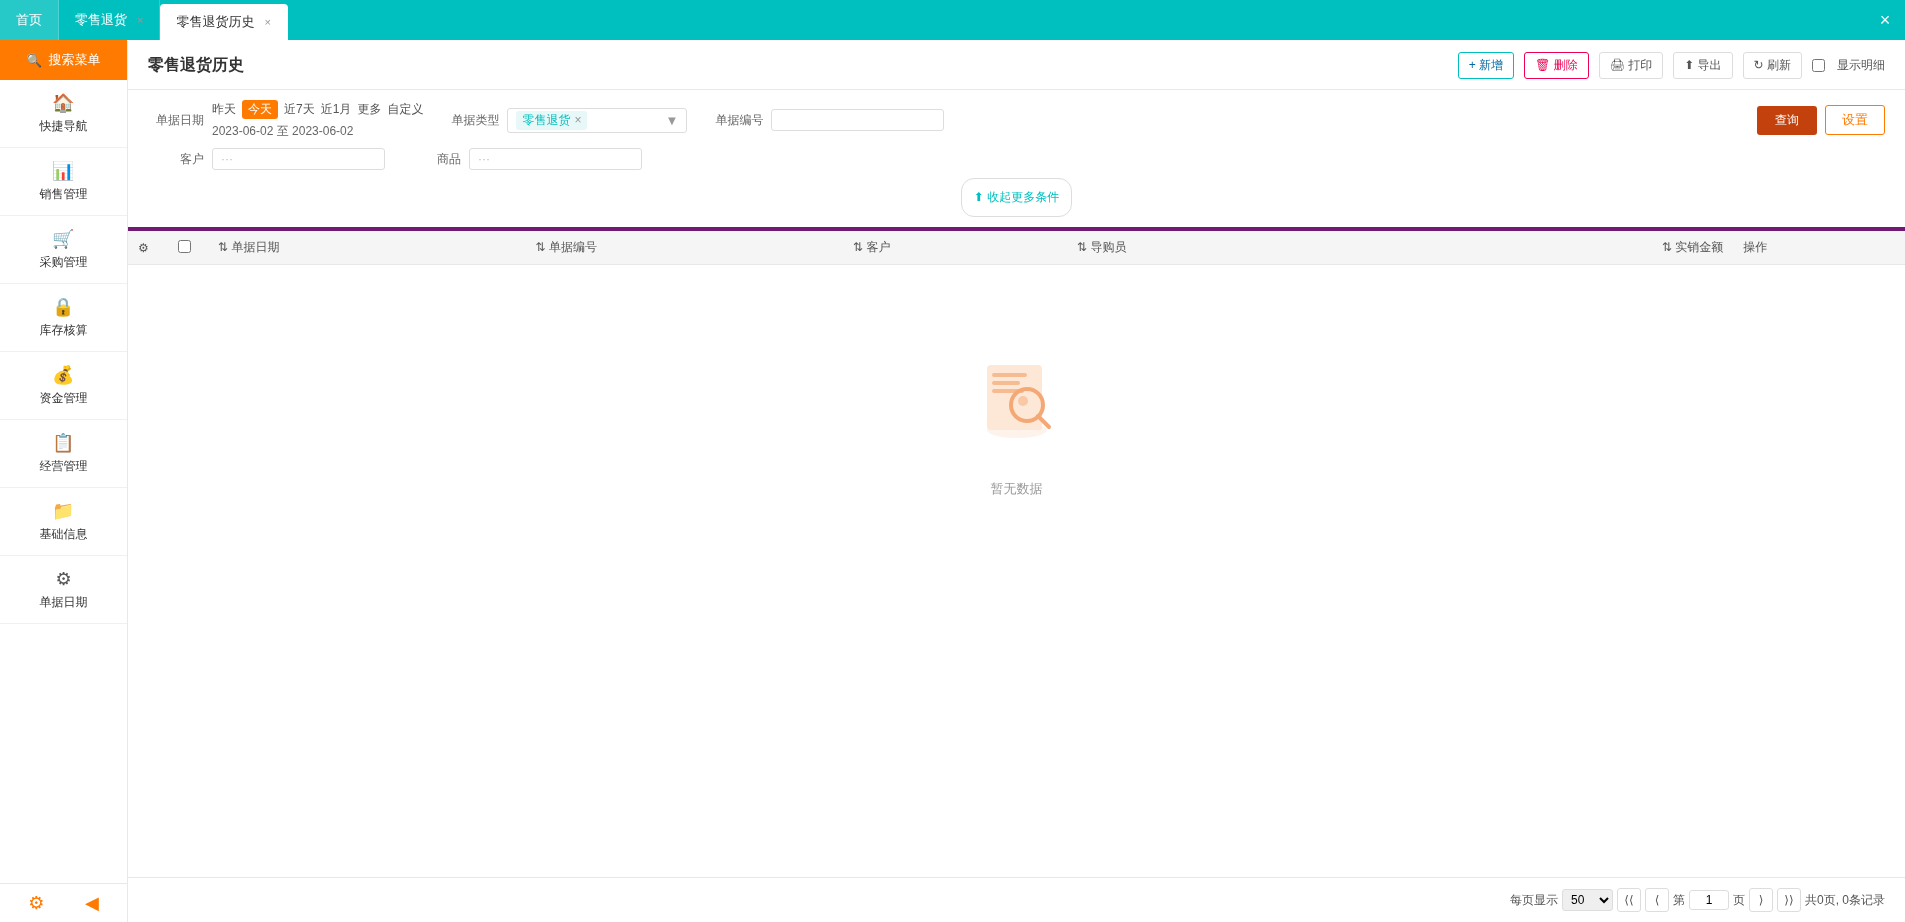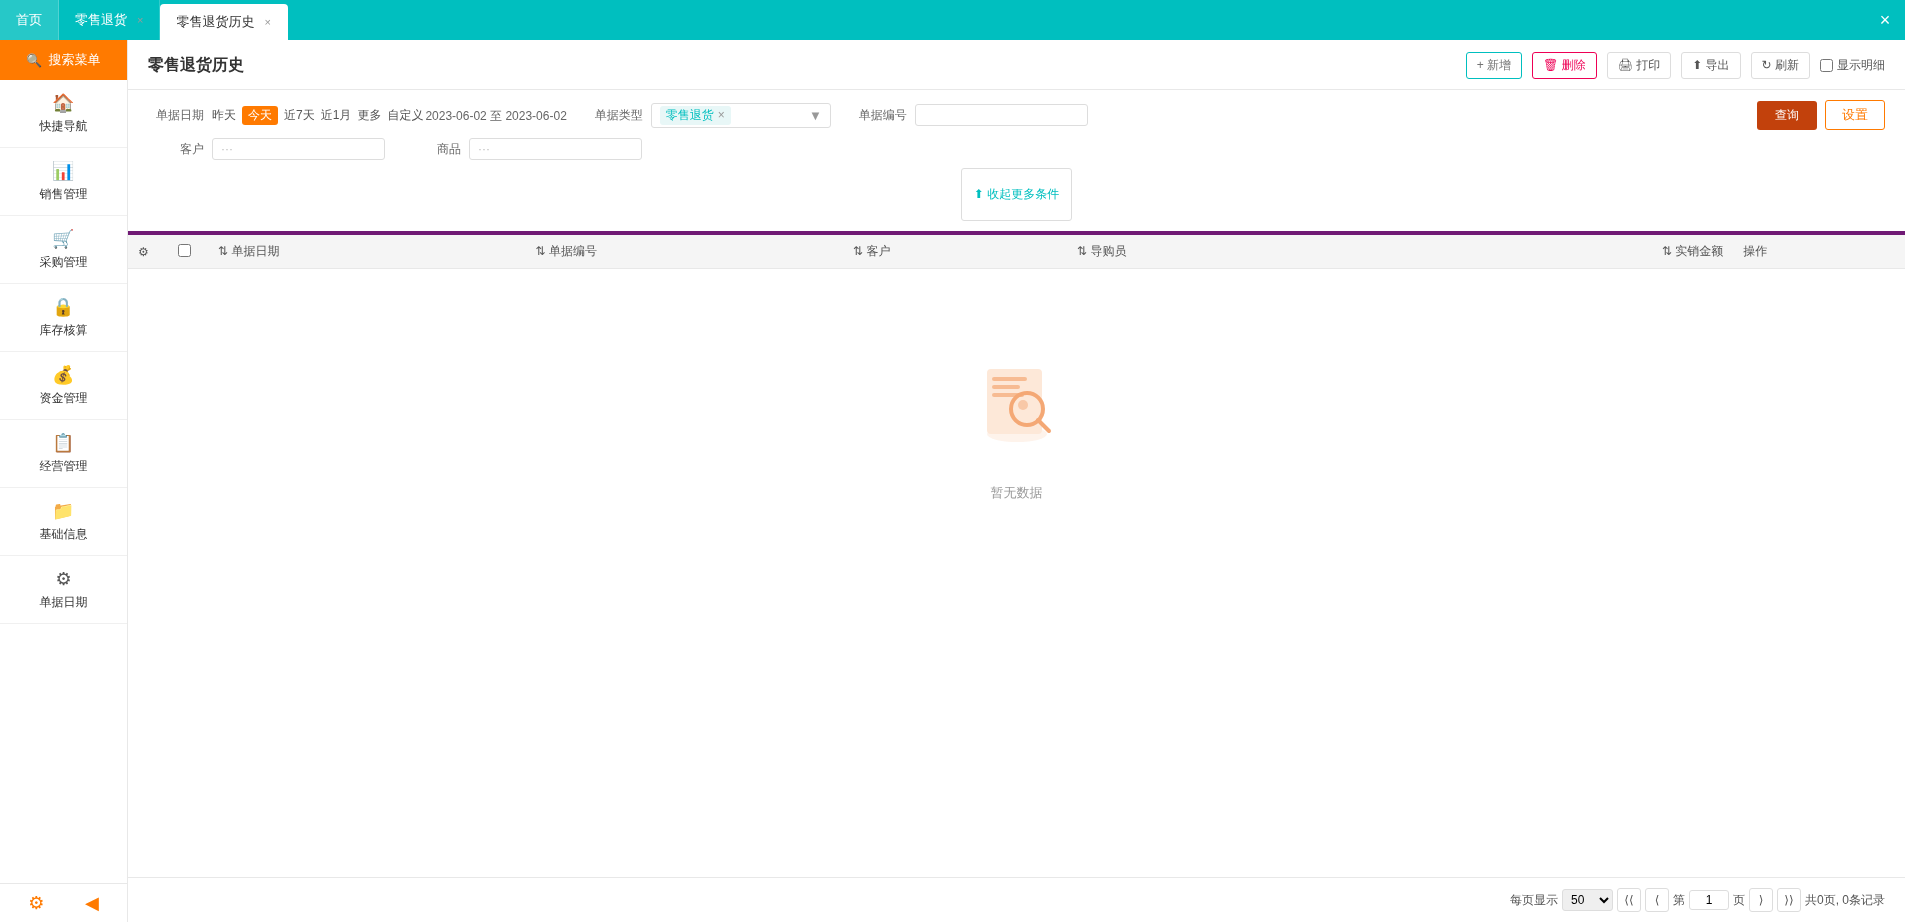--- a/index.html
+++ b/index.html
@@ -26,43 +26,43 @@
     .sidebar-bottom { display: flex; align-items: center; justify-content: space-around; padding: 8px; border-top: 1px solid #e8e8e8; }
     .sidebar-bottom .btn { cursor: pointer; font-size: 18px; color: #ff7a00; }
 
     
     .content { flex: 1; display: flex; flex-direction: column; overflow: hidden; }
     .page-header { background: #fff; padding: 12px 20px 0 20px; border-bottom: 1px solid #e8e8e8; flex-shrink: 0; }
     .page-title-row { display: flex; align-items: center; justify-content: space-between; margin-bottom: 10px; }
     .page-title { font-size: 16px; font-weight: bold; color: #333; }
     .header-actions { display: flex; align-items: center; gap: 10px; }
     .header-btn { display: flex; align-items: center; gap: 4px; padding: 4px 10px; border: 1px solid #ddd; background: #fff; border-radius: 3px; cursor: pointer; font-size: 12px; color: #555; }
-    .header-btn.new { color: #737373; border-color: #00bfbf; }
+    .header-btn.new { color: #0369a1; border-color: #00bfbf; }
     .header-btn.delete { color: #e05; border-color: #e05; }
     .btn-query { background: #c2410c; color: #fff; border: none; padding: 6px 18px; border-radius: 3px; cursor: pointer; font-size: 12px; }
     .btn-setting { background: #fff; color: #ff7a00; border: 1px solid #ff7a00; padding: 5px 16px; border-radius: 3px; cursor: pointer; font-size: 13px; }
-    .show-detail { display: flex; align-items: center; gap: 4px; font-size: 12px; color: #555; }
+    .show-detail { display: flex; align-items: center; gap: 12px; font-size: 12px; color: #555; }
     .show-detail input[type=checkbox] { cursor: pointer; }
 
     
     .filter-area { padding: 10px 20px; background: #fff; border-bottom: 4px solid #701a75; flex-shrink: 0; }
     .filter-row { display: flex; align-items: center; gap: 20px; margin-bottom: 8px; flex-wrap: wrap; }
     .filter-label { color: #666; font-size: 12px; white-space: nowrap; min-width: 56px; text-align: right; }
     .filter-date-options { display: flex; align-items: center; gap: 6px; }
     .date-opt { color: #555; font-size: 12px; cursor: pointer; }
     .date-opt.active { background: #ff7a00; color: #fff; padding: 1px 6px; border-radius: 3px; text-align: center; }
     .date-range { font-size: 12px; color: #666; margin-top: 2px; }
     .filter-type-select { display: flex; align-items: center; border: 1px solid #ddd; border-radius: 3px; padding: 2px 8px; min-width: 180px; background: #fff; }
     .filter-type-tag { background: #e8f7f7; color: #00bfbf; padding: 1px 6px; border-radius: 3px; font-size: 12px; display: flex; align-items: center; gap: 4px; }
     .filter-type-tag .rm { cursor: pointer; color: #999; }
     .filter-select-arrow { margin-left: auto; color: #999; }
     .filter-input { border: 1px solid #ddd; border-radius: 3px; padding: 3px 8px; font-size: 12px; min-width: 160px; outline: none; }
     .filter-input::placeholder { color: #bbb; }
     .filter-group { display: flex; align-items: center; gap: 8px; }
-    .collapse-btn { display: flex; align-items: center; gap: 4px; color: #00bfbf; font-size: 12px; cursor: pointer; padding: 17px 12px; border: 1px solid #ddd; border-radius: 3px; margin: 4px auto 0; width: fit-content; }
+    .collapse-btn { display: flex; align-items: center; gap: 4px; color: #00bfbf; font-size: 12px; cursor: pointer; padding: 10px 12px; border: 1px solid #ddd; border-radius: 13px; margin: 4px auto 0; width: fit-content; }
 
     
     .table-container { flex: 1; overflow: auto; background: #fff; }
     .data-table { width: 100%; border-collapse: collapse; font-size: 12px; }
     .data-table th { background: #f5f5f5; border-bottom: 1px solid #e8e8e8; padding: 8px 10px; text-align: left; color: #555; font-weight: normal; white-space: nowrap; position: sticky; top: 0; z-index: 1; }
     .data-table td { border-bottom: 1px solid #f0f0f0; padding: 8px 10px; color: #333; }
     .th-checkbox { width: 40px; text-align: center; }
     .th-settings { width: 40px; text-align: center; }
     .sortable { cursor: pointer; }
     .empty-state { display: flex; flex-direction: column; align-items: center; justify-content: center; padding: 80px 20px; }
@@ -159,21 +159,21 @@
           </div>
         </div>
       </div>
     </div>
 
     <div class="filter-area">
       <div class="filter-row">
 
         <div class="filter-group">
           <span class="filter-label">单据日期</span>
-          <div style="display:flex;gap:2px;">
+          <div style="display:flex;flex-direction:column;gap:2px;">
             <div class="filter-date-options">
               <span class="date-opt">昨天</span>
               <span class="date-opt active">今天</span>
               <span class="date-opt">近7天</span>
               <span class="date-opt">近1月</span>
               <span class="date-opt">更多</span>
               <span class="date-opt">自定义</span>
             </div>
             <div class="date-range">2023-06-02 至 2023-06-02</div>
           </div>

